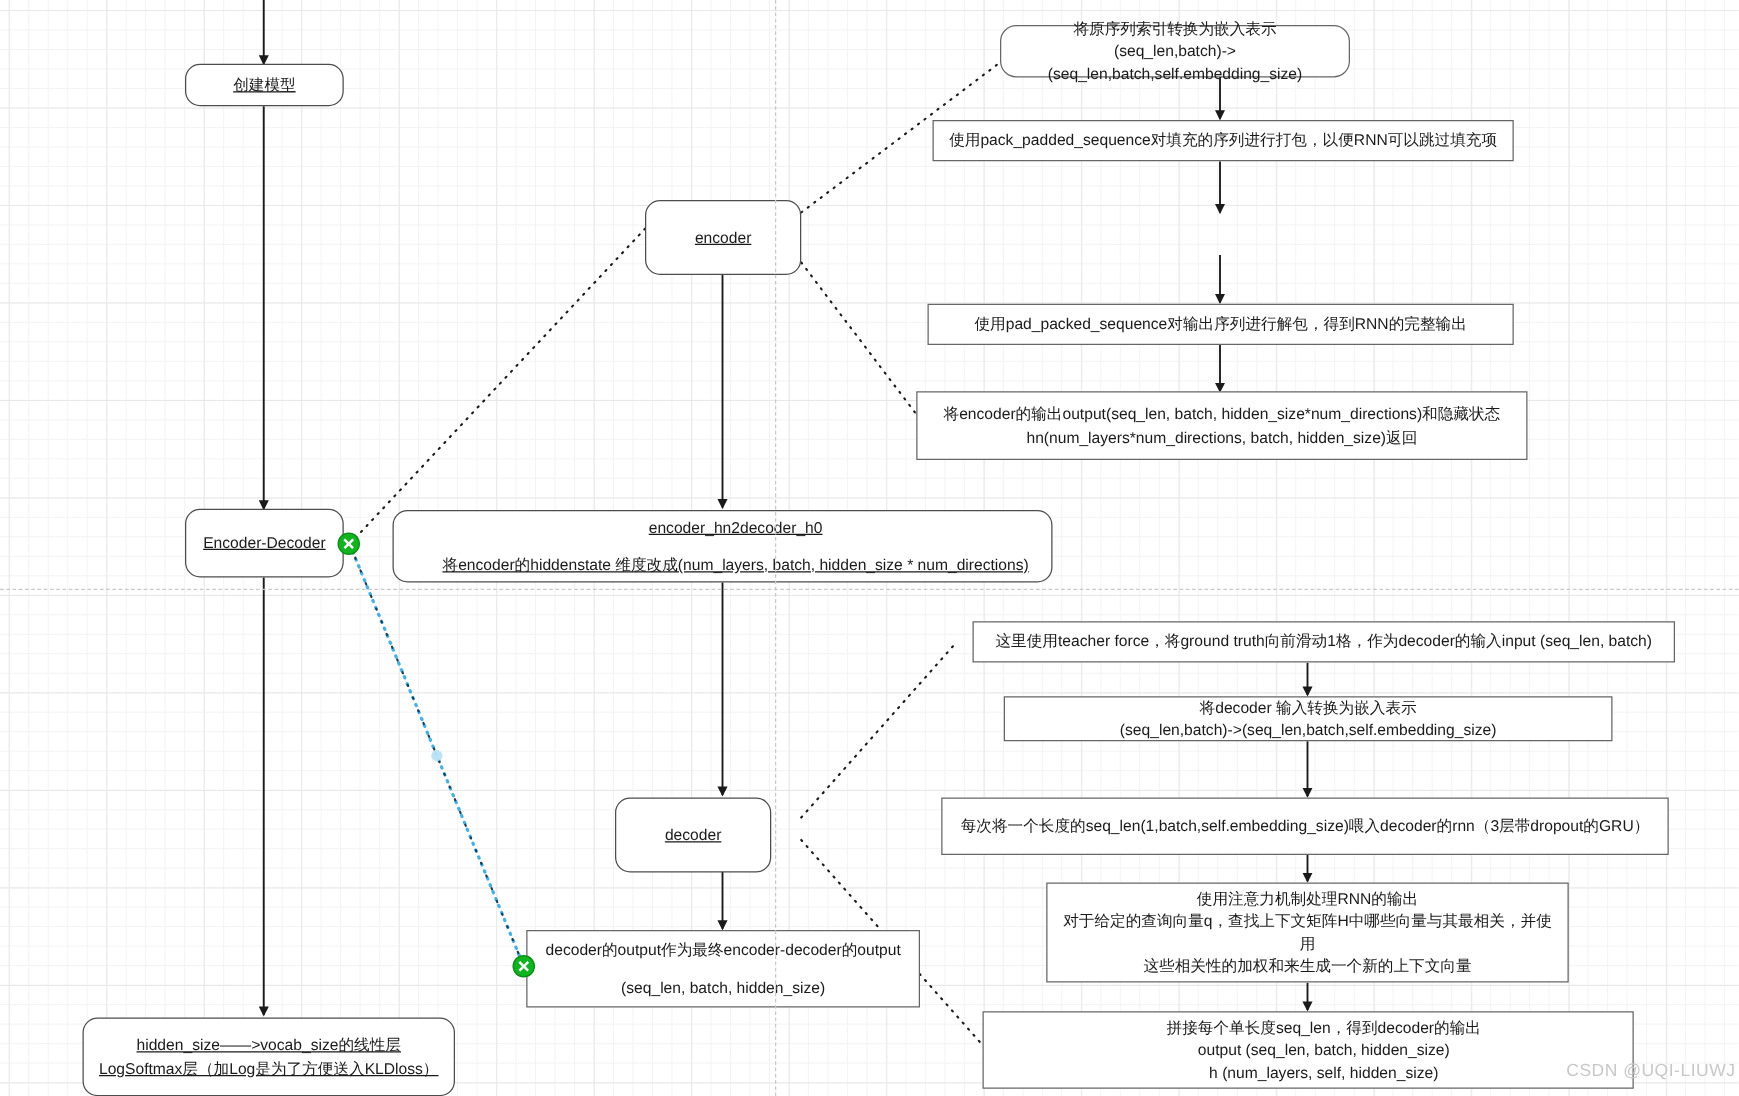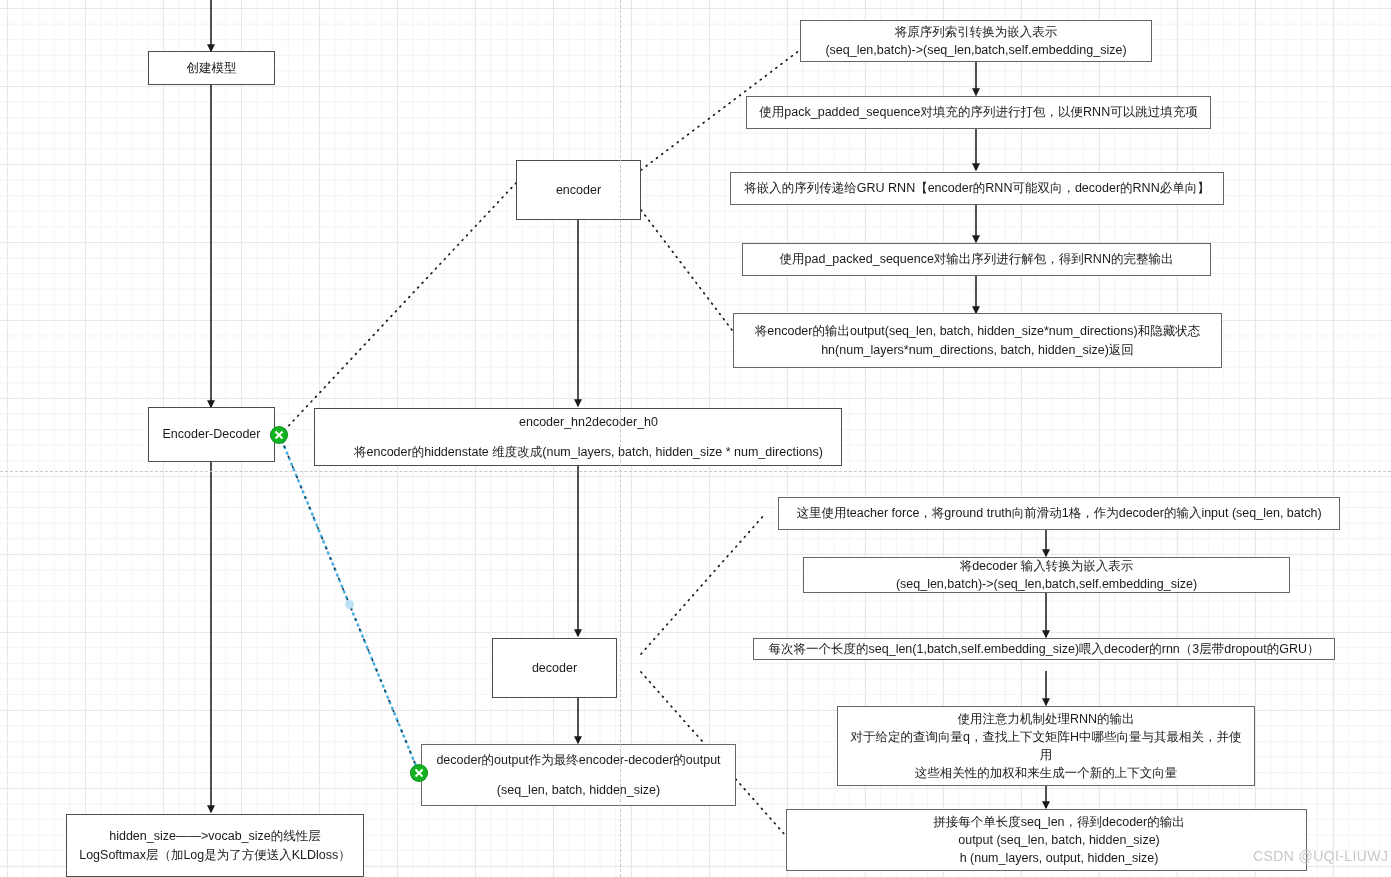--- a/index.html
+++ b/index.html
@@ -42,21 +42,21 @@
     flex-direction: column;
     align-items: center;
     justify-content: center;
     text-align: center;
     color: #1a1a1a;
     font-size: 12.5px;
     line-height: 1.45;
     white-space: pre-line;
     padding: 3px 7px;
   }
-  .node.rounded { border-radius: 0; }
+  .node.rounded { border-radius: 12px; text-decoration: underline; }
   .node.sharp { border-radius: 0; border-color: #666666; border-width: 1.4px; }
   .node .line { display: block; }
   .node .gap { height: 12px; }
   .marker {
     position: absolute;
     width: 16px;
     height: 16px;
     border-radius: 50%;
     background: #12b321;
     box-shadow: 0 0 0 1px #0a8c17;
@@ -143,32 +143,29 @@
   </div>
 
   <div class="node rounded" style="left:516px; top:160px; width:125px; height:60px;">
     <span class="line">encoder</span>
   </div>
 
   <div class="node rounded" style="left:492px; top:638px; width:125px; height:60px;">
     <span class="line">decoder</span>
   </div>
 
-  <div class="node sharp" style="left:800px; top:20px; width:352px; height:42px;">
+  <div class="node sharp" style="left:800px; top:20px; width:280px; height:42px;border-radius:13px;">
     <span class="line">将原序列索引转换为嵌入表示</span>
     <span class="line">(seq_len,batch)-&gt;(seq_len,batch,self.embedding_size)</span>
   </div>
 
   <div class="node sharp" style="left:746px; top:96px; width:465px; height:33px;">
     <span class="line">使用pack_padded_sequence对填充的序列进行打包，以便RNN可以跳过填充项</span>
   </div>
 
-  <div class="node sharp" style="left:730px; top:172px; width:494px; height:33px;">
-    <span class="line">将嵌入的序列传递给GRU RNN【encoder的RNN可能双向，decoder的RNN必单向】</span>
-  </div>
 
   <div class="node sharp" style="left:742px; top:243px; width:469px; height:33px;">
     <span class="line">使用pad_packed_sequence对输出序列进行解包，得到RNN的完整输出</span>
   </div>
 
   <div class="node sharp" style="left:733px; top:313px; width:489px; height:55px;">
     <span class="line">将encoder的输出output(seq_len, batch, hidden_size*num_directions)和隐藏状态</span>
     <span class="line">hn(num_layers*num_directions, batch, hidden_size)返回</span>
   </div>
 
@@ -180,35 +177,35 @@
 
   <div class="node sharp" style="left:765px; top:497px; width:562px; height:33px;margin-left:13px;">
     <span class="line">这里使用teacher force，将ground truth向前滑动1格，作为decoder的输入input (seq_len, batch)</span>
   </div>
 
   <div class="node sharp" style="left:803px; top:557px; width:487px; height:36px;">
     <span class="line">将decoder 输入转换为嵌入表示</span>
     <span class="line">(seq_len,batch)-&gt;(seq_len,batch,self.embedding_size)</span>
   </div>
 
-  <div class="node sharp" style="left:753px; top:638px; width:582px; height:22px;">
+  <div class="node sharp" style="left:753px; top:638px; width:582px; height:46px;">
     <span class="line">每次将一个长度的seq_len(1,batch,self.embedding_size)喂入decoder的rnn（3层带dropout的GRU）</span>
   </div>
 
   <div class="node sharp" style="left:837px; top:706px; width:418px; height:80px;">
     <span class="line">使用注意力机制处理RNN的输出</span>
     <span class="gap"></span>
     <span class="line">对于给定的查询向量q，查找上下文矩阵H中哪些向量与其最相关，并使用</span>
     <span class="line">这些相关性的加权和来生成一个新的上下文向量</span>
   </div>
 
   <div class="node sharp" style="left:786px; top:809px; width:521px; height:62px;padding-left:32px;">
     <span class="line">拼接每个单长度seq_len，得到decoder的输出</span>
     <span class="line">output (seq_len, batch, hidden_size)</span>
-    <span class="line">h (num_layers, output, hidden_size)</span>
+    <span class="line">h (num_layers, self, hidden_size)</span>
   </div>
 
   <div class="node sharp" style="left:421px; top:744px; width:315px; height:62px;">
     <span class="line">decoder的output作为最终encoder-decoder的output</span>
     <span class="gap"></span>
     <span class="line">(seq_len, batch, hidden_size)</span>
   </div>
 
   <div class="node rounded" style="left:66px; top:814px; width:298px; height:63px;">
     <span class="line">hidden_size——&gt;vocab_size的线性层</span>

